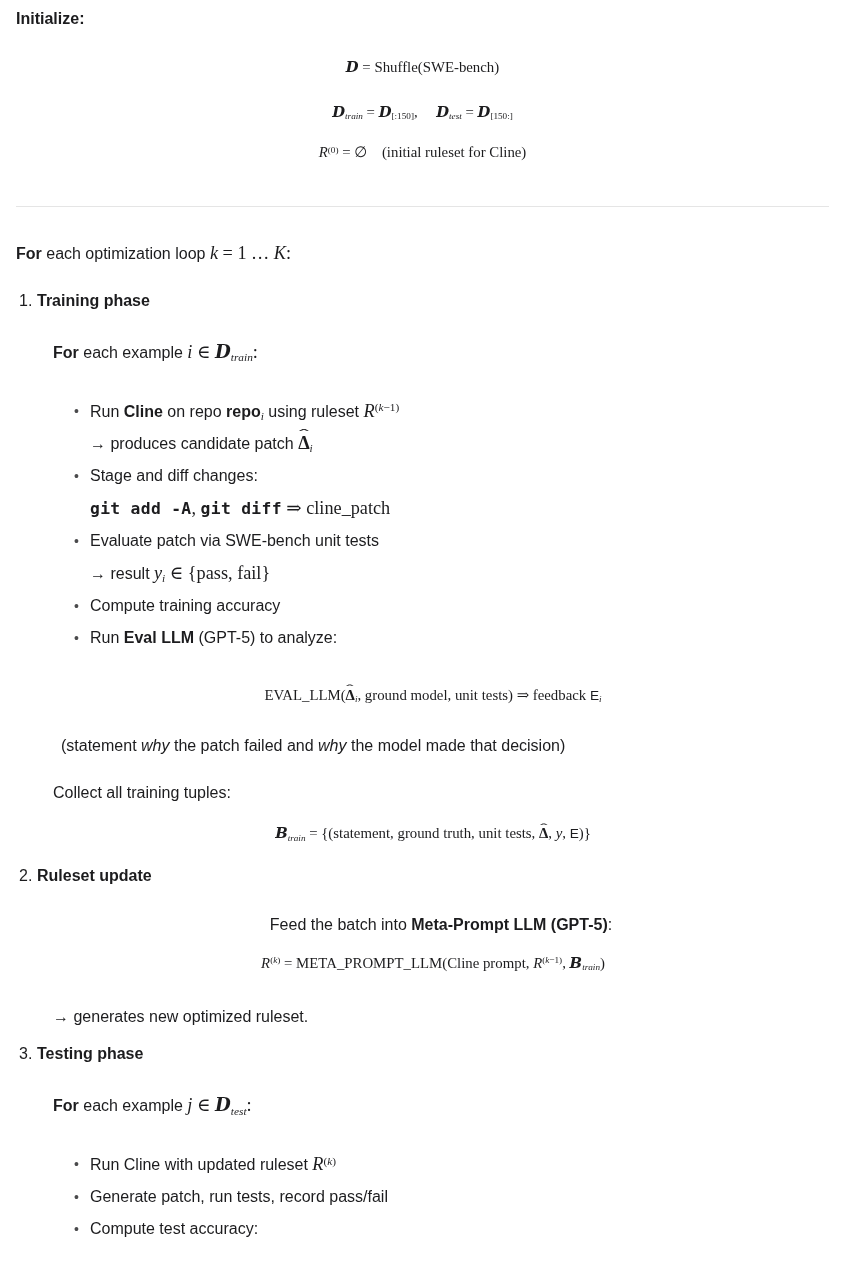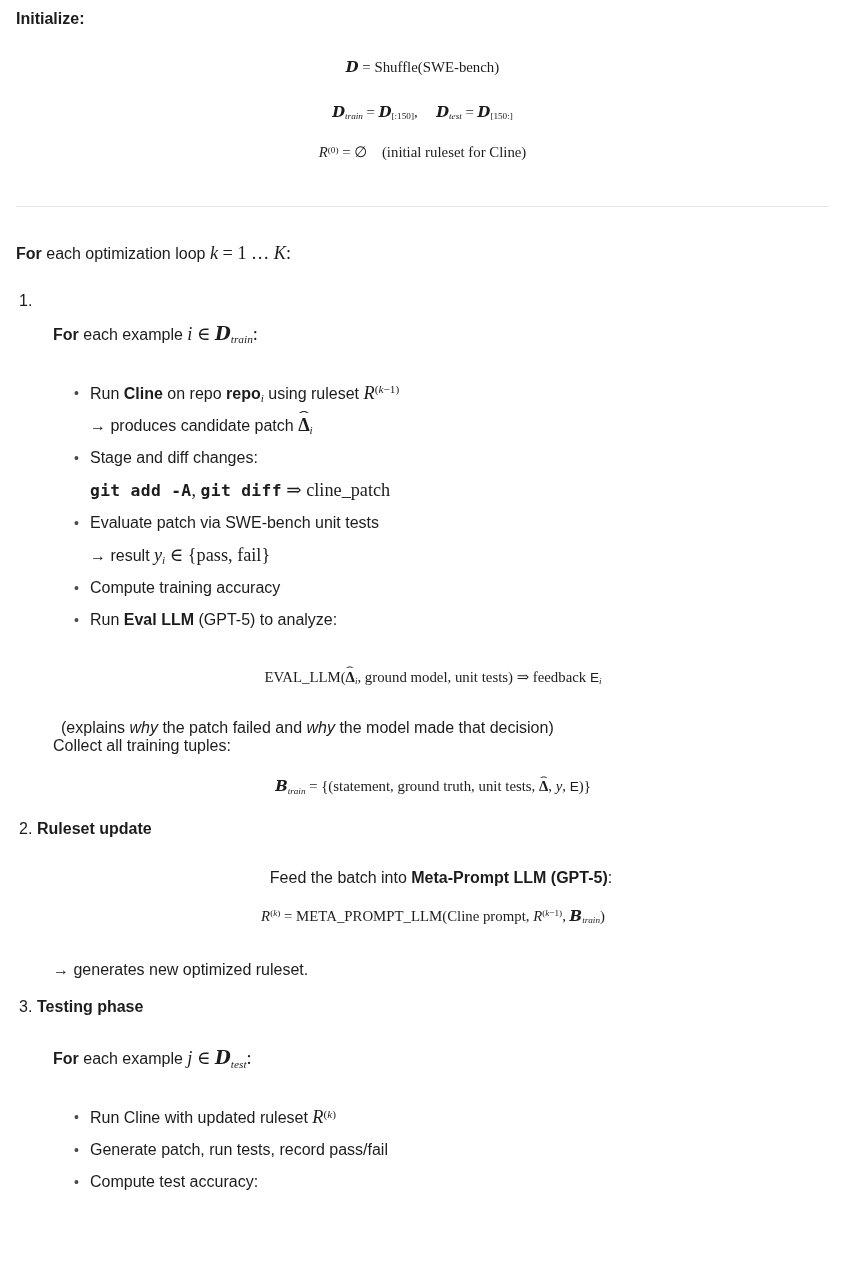--- a/index.html
+++ b/index.html
@@ -56,21 +56,21 @@
   .p-foreach{margin-top:31px;}
   .blist{list-style:none;margin:32px 0 0 36px;padding:0;}
   .blist li{position:relative;padding-left:17px;line-height:32px;}
   .blist li::before{
     content:"•";
     position:absolute;left:1px;top:0;
     color:#4a4a4c;font-size:14px;line-height:32px;
   }
   .eq-eval{margin-top:32px;}
   .p-explains{margin-top:33px;margin-left:24px;}
-  .p-collect{}
+  .p-collect{margin-top:29px;}
   .eq-batch{margin-top:22px;}
   .item-2{margin-top:24px;}
   .p-feed{margin-top:31px;text-align:center;}
   .eq-meta{margin-top:20px;}
   .p-generates{margin-top:36px;}
   .item-3{margin-top:19px;}
 </style>
 </head>
 <body>
 
@@ -82,20 +82,21 @@
   <div class="eq eq-split"><span class="tk-cal">D</span><sub class="m-sub"><span class="tk-i">train</span></sub><span class="tk-r"> = </span><span class="tk-cal">D</span><sub class="m-sub"><span class="tk-r">[:150]</span></sub><span class="tk-r">,  </span><span class="tk-cal">D</span><sub class="m-sub"><span class="tk-i">test</span></sub><span class="tk-r"> = </span><span class="tk-cal">D</span><sub class="m-sub"><span class="tk-r">[150:]</span></sub></div>
   <div class="eq eq-ruleset"><span class="tk-i">R</span><sup class="m-sup"><span class="tk-r">(0)</span></sup><span class="tk-r"> = ∅  (initial ruleset for Cline)</span></div>
 
   <hr class="divider">
 
   <p class="p-loop"><span class="tk-tb">For</span><span class="tk-t"> each optimization loop </span><span class="tk-i">k</span><span class="tk-r"> = 1 … </span><span class="tk-i">K</span><span class="tk-r">:</span></p>
 
   <div class="olitem item-1">
     <span class="olnum">1.</span>
     <div class="ibody">
+      <p class="ititle"><span class="tk-tb">Training phase</span></p>
       <p class="sub-p p-foreach"><span class="tk-tb">For</span><span class="tk-t"> each example </span><span class="tk-i">i</span><span class="tk-r"> ∈ </span><span class="tk-cal">D</span><sub class="m-sub"><span class="tk-i">train</span></sub><span class="tk-r">:</span></p>
       <ul class="blist">
         <li>
           <div><span class="tk-t">Run </span><span class="tk-tb">Cline</span><span class="tk-t"> on repo </span><span class="tk-tb">repo</span><sub class="m-sub"><span class="tk-i">i</span></sub><span class="tk-t"> using ruleset </span><span class="tk-i">R</span><sup class="m-sup"><span class="tk-r">(</span><span class="tk-i">k</span><span class="tk-r">−1)</span></sup></div>
           <div><span class="tk-t">→ produces candidate patch </span><span class="m-hat"><span class="m-hat-mark">ˆ</span><span><span class="tk-bf">Δ</span></span></span><sub class="m-sub"><span class="tk-i">i</span></sub></div>
         </li>
         <li>
           <div><span class="tk-t">Stage and diff changes:</span></div>
           <div><span class="tk-tt">git add -A</span><span class="tk-r">, </span><span class="tk-tt">git diff</span><span class="tk-r"> ⇒ cline_patch</span></div>
         </li>
@@ -104,21 +105,21 @@
           <div><span class="tk-t">→ result </span><span class="tk-i">y</span><sub class="m-sub"><span class="tk-i">i</span></sub><span class="tk-r"> ∈ {pass, fail}</span></div>
         </li>
         <li>
           <div><span class="tk-t">Compute training accuracy</span></div>
         </li>
         <li>
           <div><span class="tk-t">Run </span><span class="tk-tb">Eval LLM</span><span class="tk-t"> (GPT-5) to analyze:</span></div>
         </li>
       </ul>
       <div class="eq eq-eval"><span class="tk-r">EVAL_LLM(</span><span class="m-hat"><span class="m-hat-mark">ˆ</span><span><span class="tk-bf">Δ</span></span></span><sub class="m-sub"><span class="tk-i">i</span></sub><span class="tk-r">, ground model, unit tests) ⇒ feedback </span><span class="tk-sf">E</span><sub class="m-sub"><span class="tk-i">i</span></sub></div>
-      <p class="p-explains"><span class="tk-t">(explains </span><span class="tk-ti">why</span><span class="tk-t"> the patch failed and </span><span class="tk-ti">why</span><span class="tk-t"> the model made that decision)</span></p>
+      <p class="p-explains"><span class="tk-t">(statement </span><span class="tk-ti">why</span><span class="tk-t"> the patch failed and </span><span class="tk-ti">why</span><span class="tk-t"> the model made that decision)</span></p>
       <p class="sub-p p-collect"><span class="tk-t">Collect all training tuples:</span></p>
       <div class="eq eq-batch"><span class="tk-cal">B</span><sub class="m-sub"><span class="tk-i">train</span></sub><span class="tk-r"> = {(statement, ground truth, unit tests, </span><span class="m-hat"><span class="m-hat-mark">ˆ</span><span><span class="tk-bf">Δ</span></span></span><span class="tk-r">, </span><span class="tk-i">y</span><span class="tk-r">, </span><span class="tk-sf">E</span><span class="tk-r">)}</span></div>
     </div>
   </div>
 
   <div class="olitem item-2">
     <span class="olnum">2.</span>
     <div class="ibody">
       <p class="ititle"><span class="tk-tb">Ruleset update</span></p>
       <p class="sub-p p-feed"><span class="tk-t">Feed the batch into </span><span class="tk-tb">Meta-Prompt LLM (GPT-5)</span><span class="tk-t">:</span></p>

